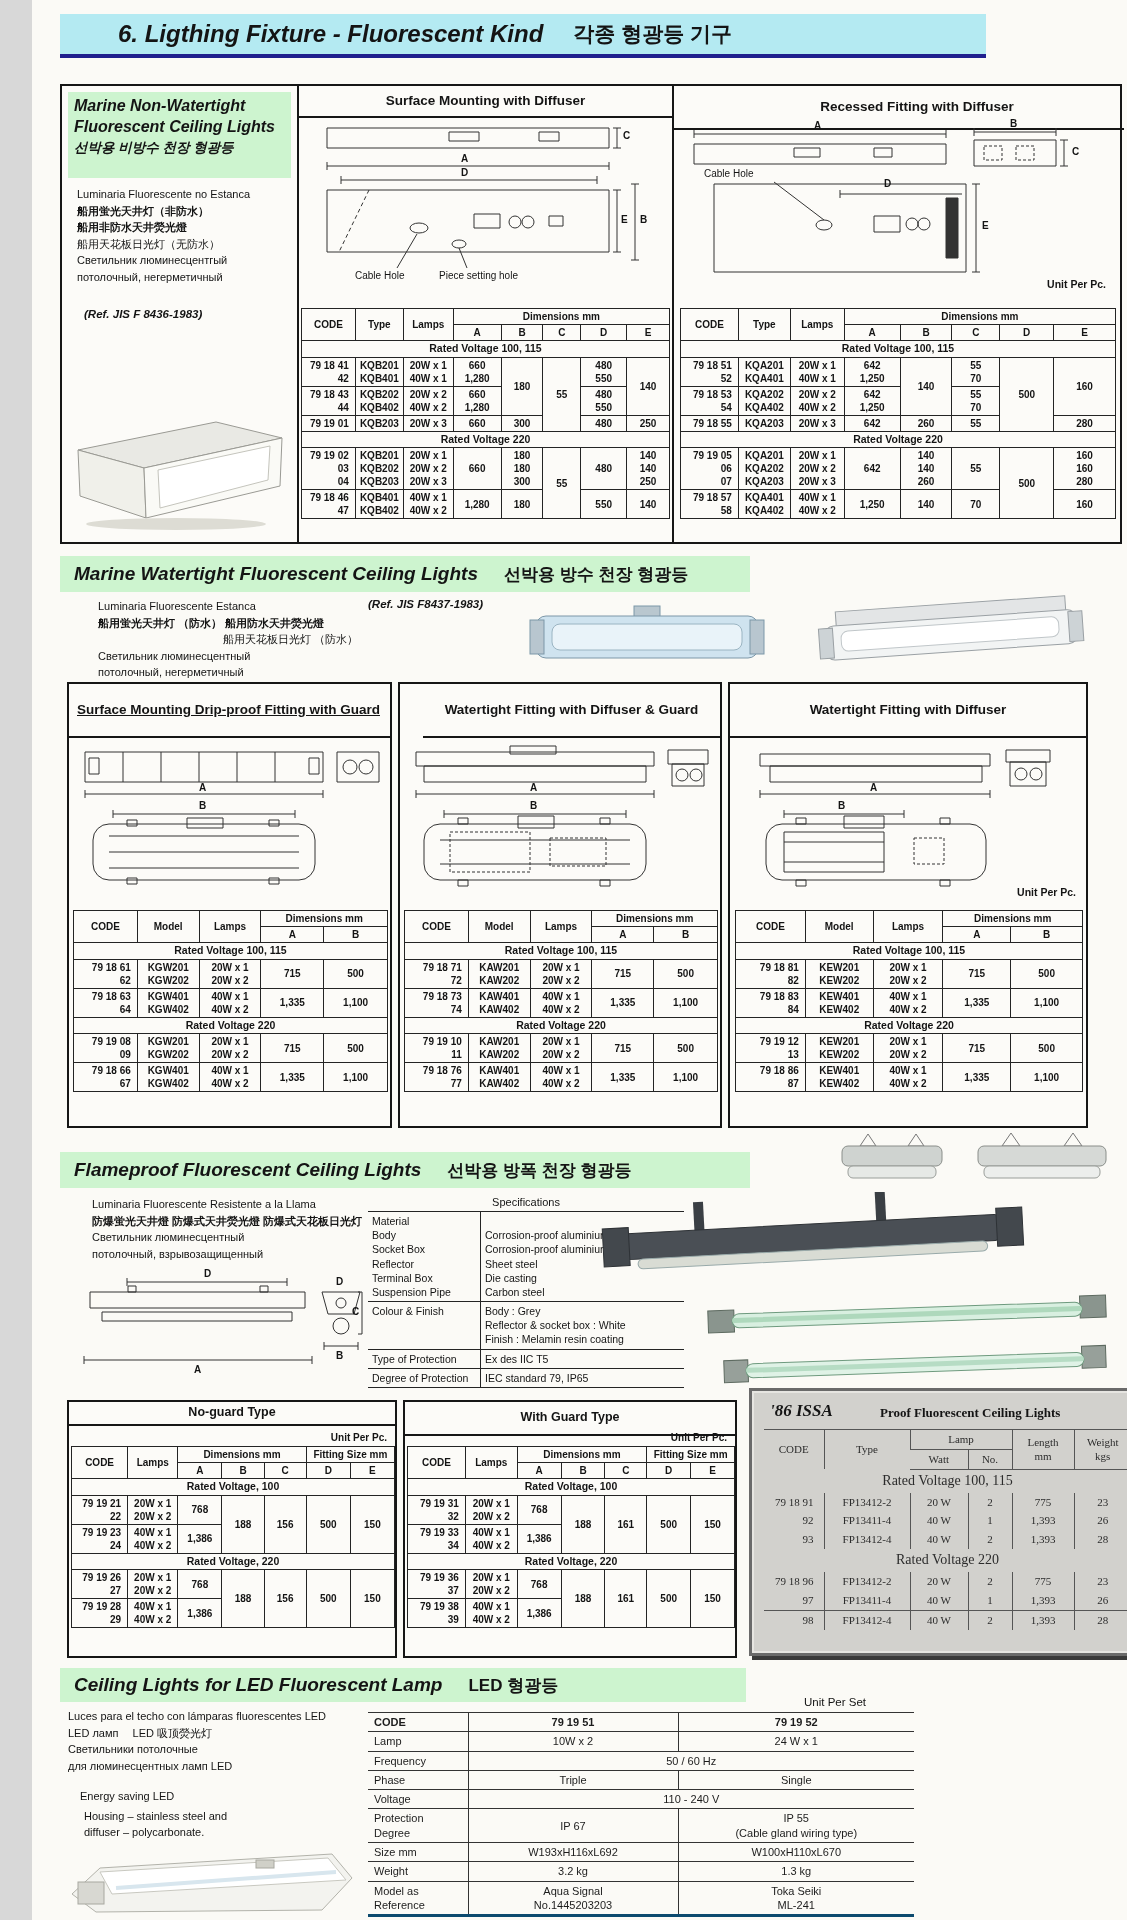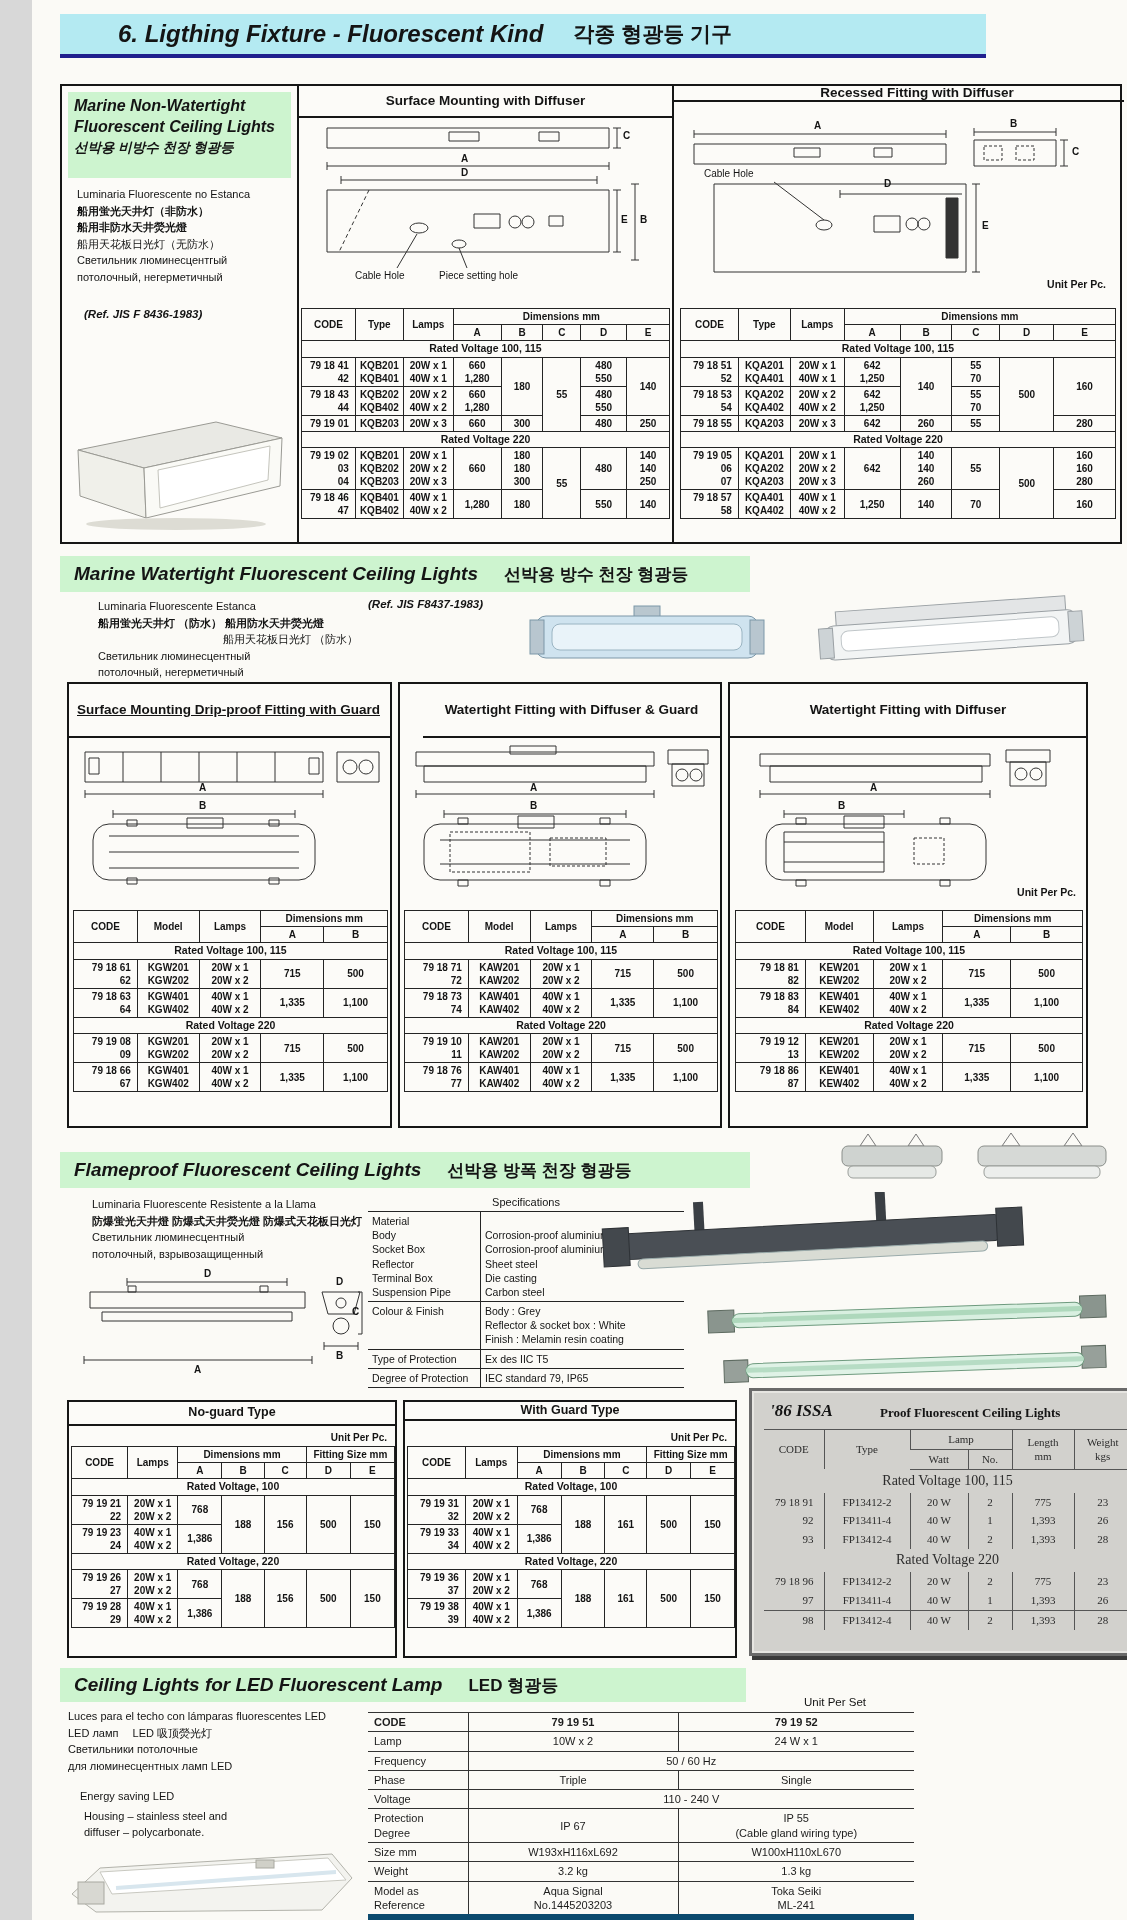--- a/index.html
+++ b/index.html
@@ -48,21 +48,21 @@
   .issa td{border:0;border-left:1px solid #555;padding:2px 3px;text-align:center;vertical-align:middle;white-space:pre-line;}
   .issa td:first-child{border-left:0;}
   .issa tr.hline td{border-top:1px solid #555;}
   .issa td.ul{border-bottom:1px solid #555;}
   .issa .band{font-size:14px;border-left:0;}
   .issa .code{text-align:right;padding-right:10px;}
   
   .led{border-collapse:collapse;font:11px/1.3 "Liberation Sans",sans-serif;width:100%;color:#1c1c1c;}
   .led td{border-top:1px solid #333;border-left:1px solid #333;padding:2px 4px;text-align:center;white-space:pre-line;vertical-align:middle;}
   .led td:first-child{border-left:0;text-align:left;padding-left:6px;}
-  .led tr:last-child td{border-bottom:6px solid #0c4a6e;}
+  .led tr:last-child td{border-bottom:3px solid #0c4a6e;}
   .led tr.bold td{font-weight:bold;}
   
   .photo{position:absolute;}
 </style>
 </head>
 <body>
 
 <div id="page">
 
   <div class="abs hdrbar" style="left:28px;top:14px;width:868px;height:40px;">
@@ -241,21 +241,21 @@
                 <td>180</td>
                 <td>550</td>
                 <td>140</td>
               </tr>
         </tbody>
           </table>
       </div>
     </div>
 
     <div class="abs" style="left:612px;top:0;width:450px;height:456px;">
-      <div class="ptitle" style="height:16px;padding-left:44px;">Recessed Fitting with Diffuser</div>
+      <div class="ptitle" style="height:44px;padding-left:44px;">Recessed Fitting with Diffuser</div>
       <div class="diag" style="left:0;top:34px;width:446px;height:182px;">
         <svg width="446" height="182" fill="none" stroke="#333" stroke-width="1">
           <line x1="20" y1="14" x2="272" y2="14"></line>
             <line x1="20" y1="10" x2="20" y2="18"></line>
             <line x1="272" y1="10" x2="272" y2="18"></line>
           <rect x="20" y="24" width="252" height="20"></rect>
             <rect x="120" y="28" width="26" height="9"></rect>
             <rect x="200" y="28" width="18" height="9"></rect>
           <line x1="300" y1="12" x2="382" y2="12"></line>
             <line x1="300" y1="8" x2="300" y2="16"></line>
@@ -930,21 +930,21 @@
               <td>40W x 1
 40W x 2</td>
               <td>1,386</td>
             </tr>
       </tbody>
         </table>
     </div>
   </div>
 
   <div class="abs panel" style="left:371px;top:1400px;width:334px;height:258px;">
-    <div class="ptitle" style="height:19px;font-size:12.5px;">With Guard Type</div>
+    <div class="ptitle" style="height:34px;font-size:12.5px;">With Guard Type</div>
     <span class="unit abs" style="right:8px;top:30px;font-size:10px;">Unit Per Pc.</span>
     <div class="abs" style="left:2px;top:44px;width:328px;">
       <table class="tbl">
         <colgroup>
             <col style="width:58px">
             <col style="width:52px">
             <col style="width:44px">
             <col style="width:44px">
             <col style="width:42px">
             <col style="width:44px">

